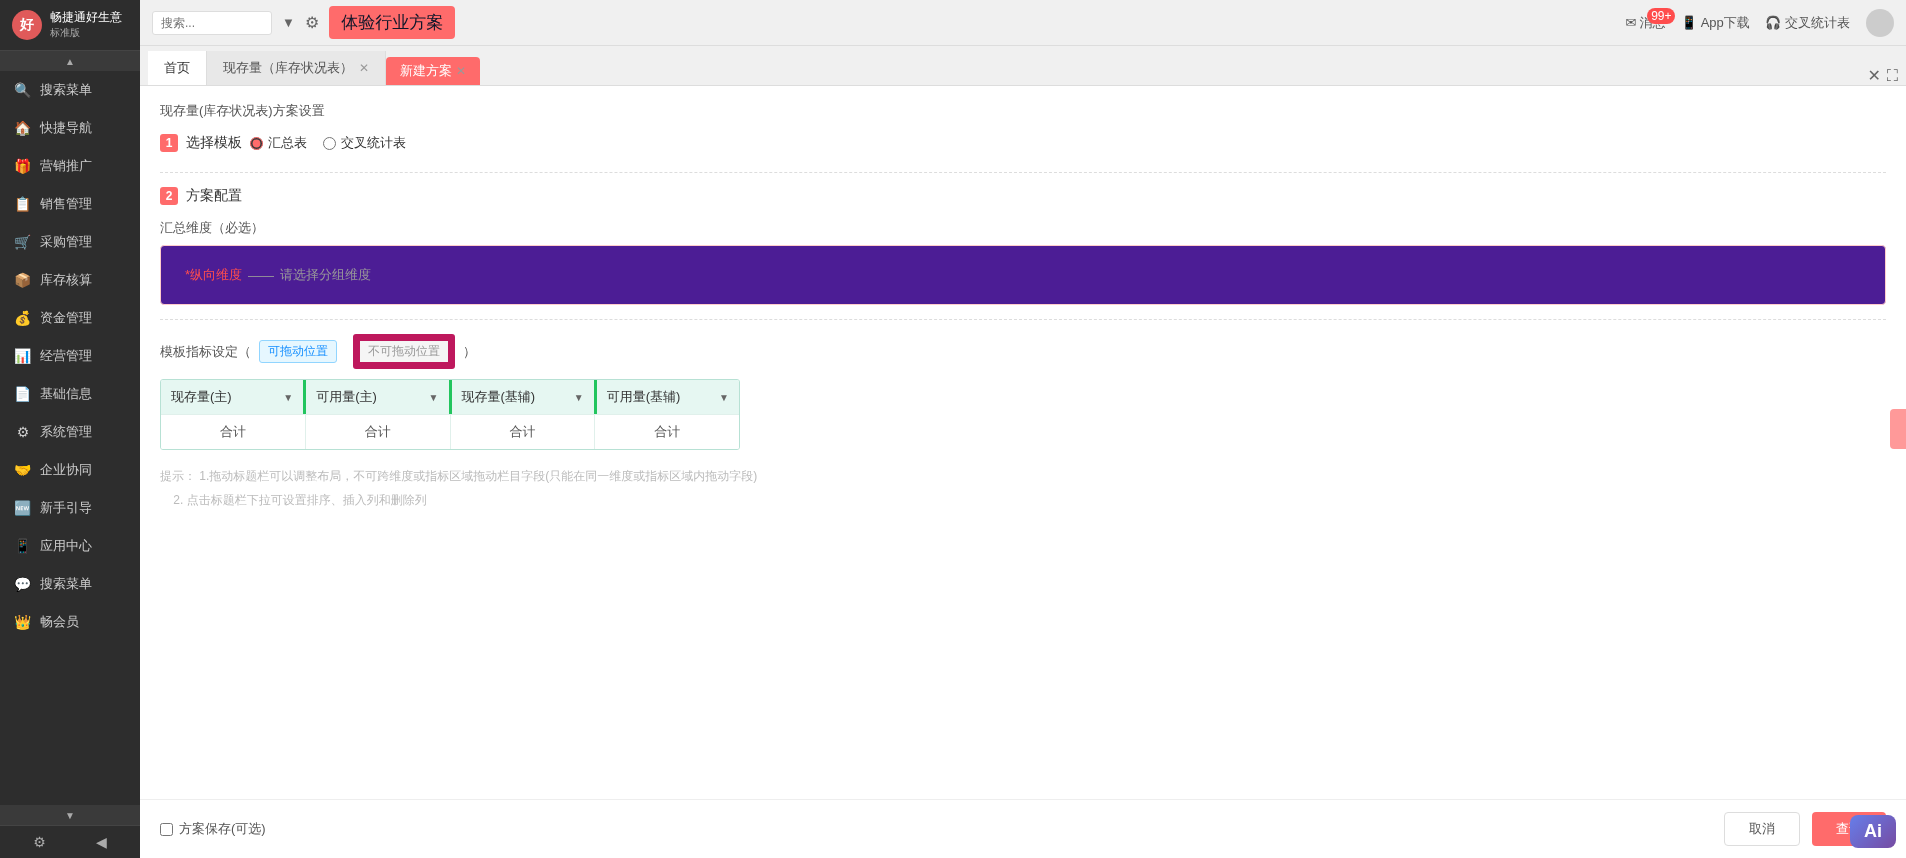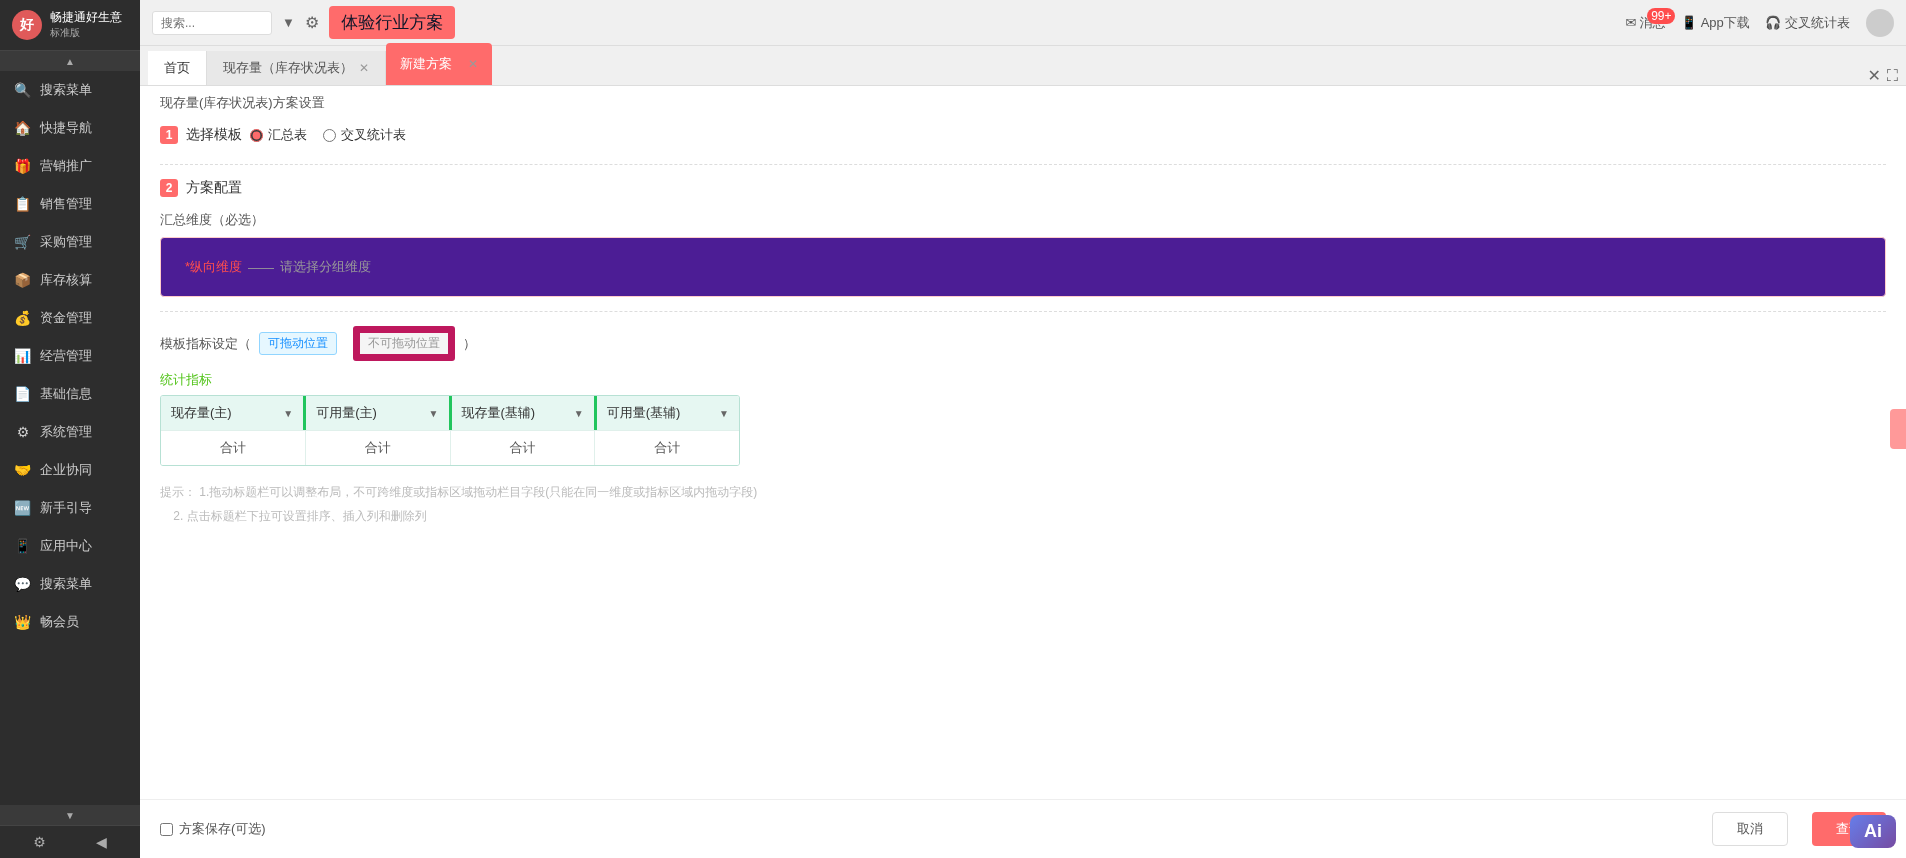--- a/index.html
+++ b/index.html
@@ -102,29 +102,29 @@
       display: flex; align-items: center; padding: 0 16px;
       cursor: pointer; font-size: 13px; color: #555;
       border-right: 1px solid #ddd;
       background: #e8e8e8;
       gap: 6px;
     }
     .tab-home { background: #fff; color: #333; }
     .tab-close { font-size: 12px; color: #999; cursor: pointer; }
     .tab-new-scheme {
       background: #ff6b6b; color: #fff; border-radius: 4px 4px 0 0;
-      height: 42px; display: flex; align-items: center; padding: 0 14px;
-      gap: 16px; font-size: 13px; cursor: pointer;
+      height: 28px; display: flex; align-items: center; padding: 0 14px;
+      gap: 4px; font-size: 13px; cursor: pointer;
     }
     .tab-bar-right { margin-left: auto; display: flex; align-items: center; gap: 6px; padding-right: 8px; }
     .tab-bar-icon-btn { background: none; border: none; cursor: pointer; font-size: 16px; color: #666; }
 
     
     .content-area {
-      flex: 1; background: #fff; overflow-y: auto; padding: 8px 20px;
+      flex: 1; background: #fff; overflow-y: auto; padding: 16px 20px;
       position: relative;
     }
     .page-title { font-size: 13px; color: #555; margin-bottom: 14px; }
 
     
     .section { margin-bottom: 20px; }
     .section-header {
       display: flex; align-items: center; gap: 8px; margin-bottom: 14px;
     }
     .section-num {
@@ -186,21 +186,21 @@
     .tips-section { margin-top: 14px; color: #bbb; font-size: 12px; line-height: 2; }
 
     
     .bottom-bar {
       border-top: 1px solid #eee;
       padding: 12px 20px;
       background: #fff;
       display: flex; align-items: center; justify-content: space-between;
     }
     .save-checkbox { display: flex; align-items: center; gap: 6px; cursor: pointer; font-size: 13px; color: #555; }
-    .bottom-actions { display: flex; gap: 24px; }
+    .bottom-actions { display: flex; gap: 12px; }
     .btn-cancel {
       padding: 7px 24px; border: 1px solid #ddd; background: #fff;
       border-radius: 4px; cursor: pointer; font-size: 13px; color: #555;
     }
     .btn-query {
       padding: 7px 24px; background: #ff6b6b; color: #fff; border: none;
       border-radius: 4px; cursor: pointer; font-size: 13px;
     }
 
     
@@ -391,21 +391,20 @@
 
       <div class="indicator-settings">
         <span>模板指标设定（</span>
         <span class="indicator-badge indicator-badge-movable">可拖动位置</span>
         <span style="color:#999;">  </span>
         <span class="indicator-badge indicator-badge-fixed">不可拖动位置</span>
         <span style="color:#555;">）</span>
       </div>
 
       <div class="stats-section">
-        <div class="stats-title">统计指标</div>
         <div class="stats-table">
           <div class="stats-table-header">
             <div class="stats-col">
               <span>现存量(主)</span>
               <span class="chevron-down">▼</span>
             </div>
             <div class="stats-col">
               <span>可用量(主)</span>
               <span class="chevron-down">▼</span>
             </div>

